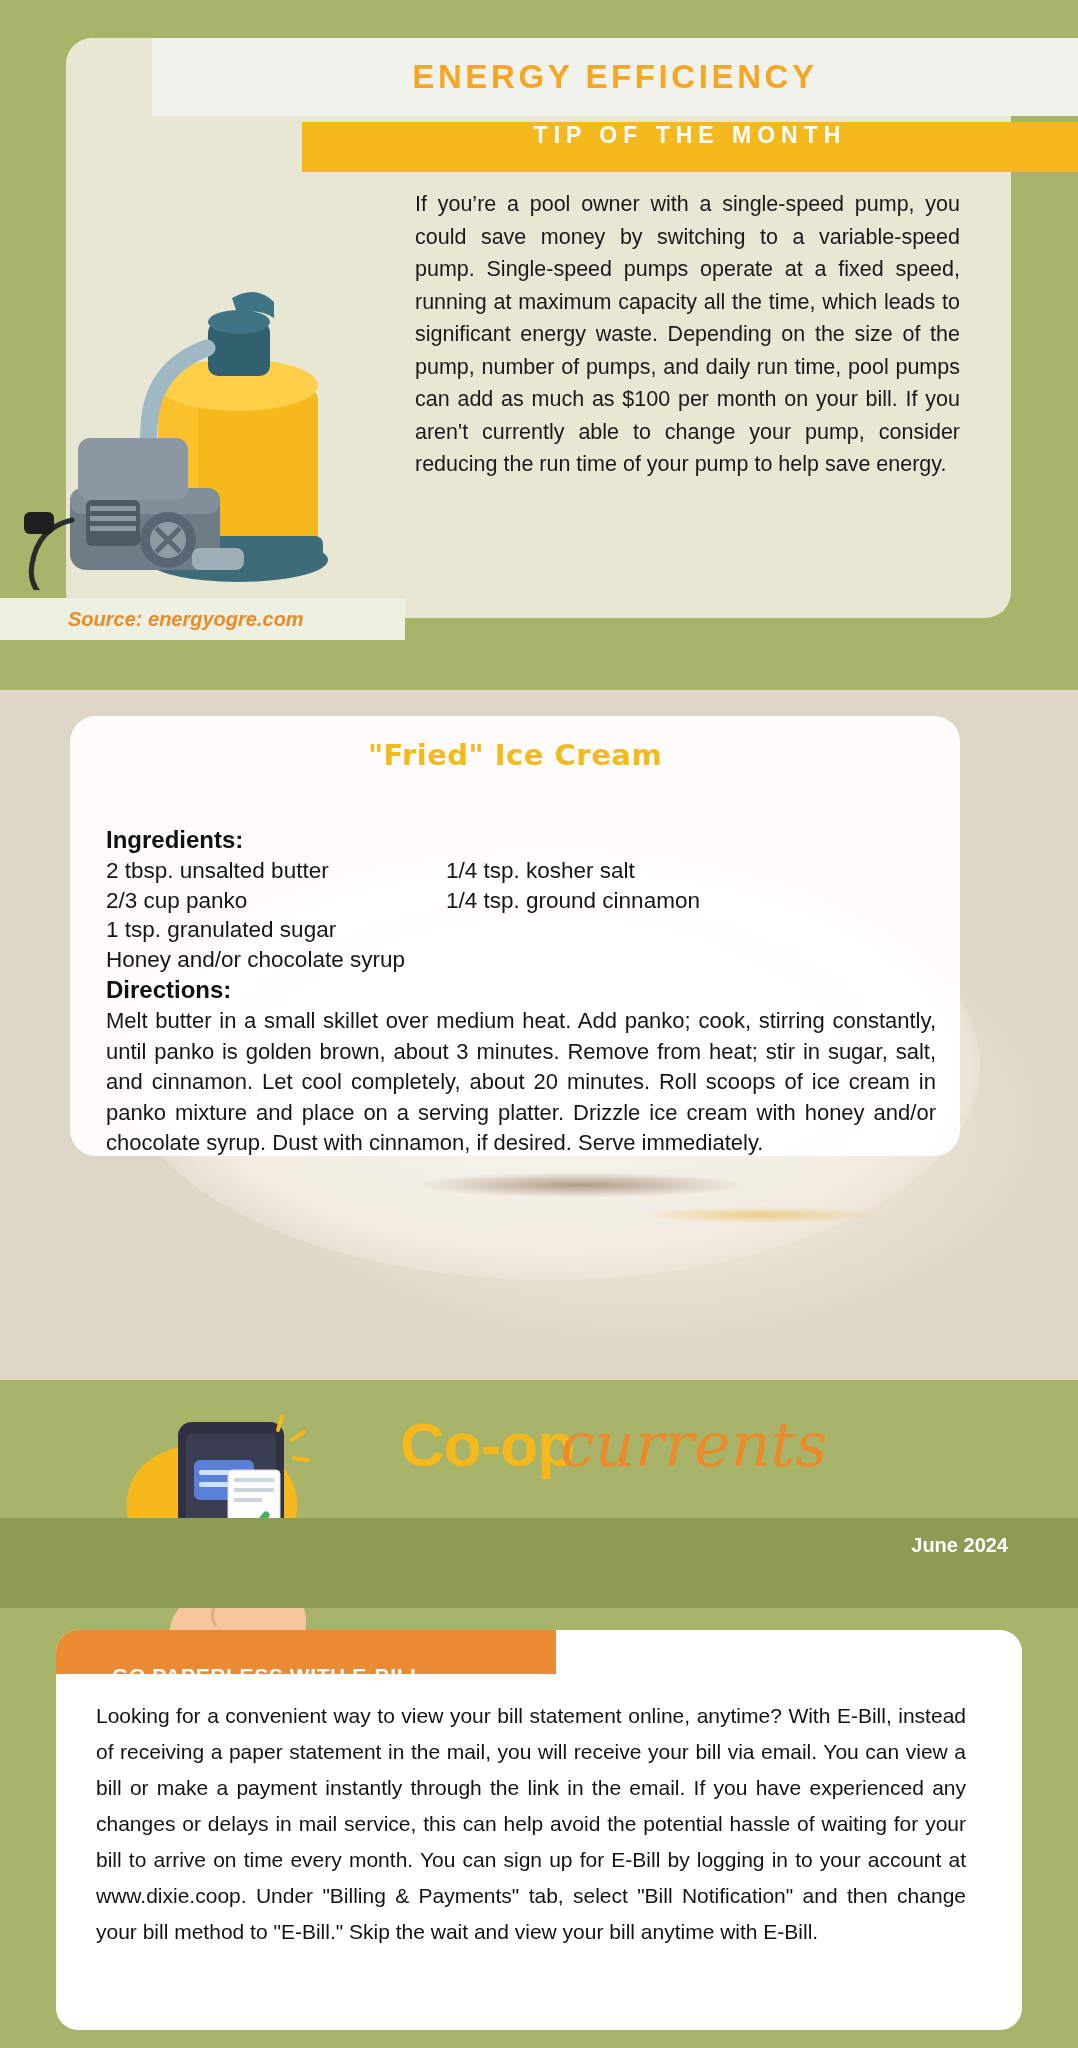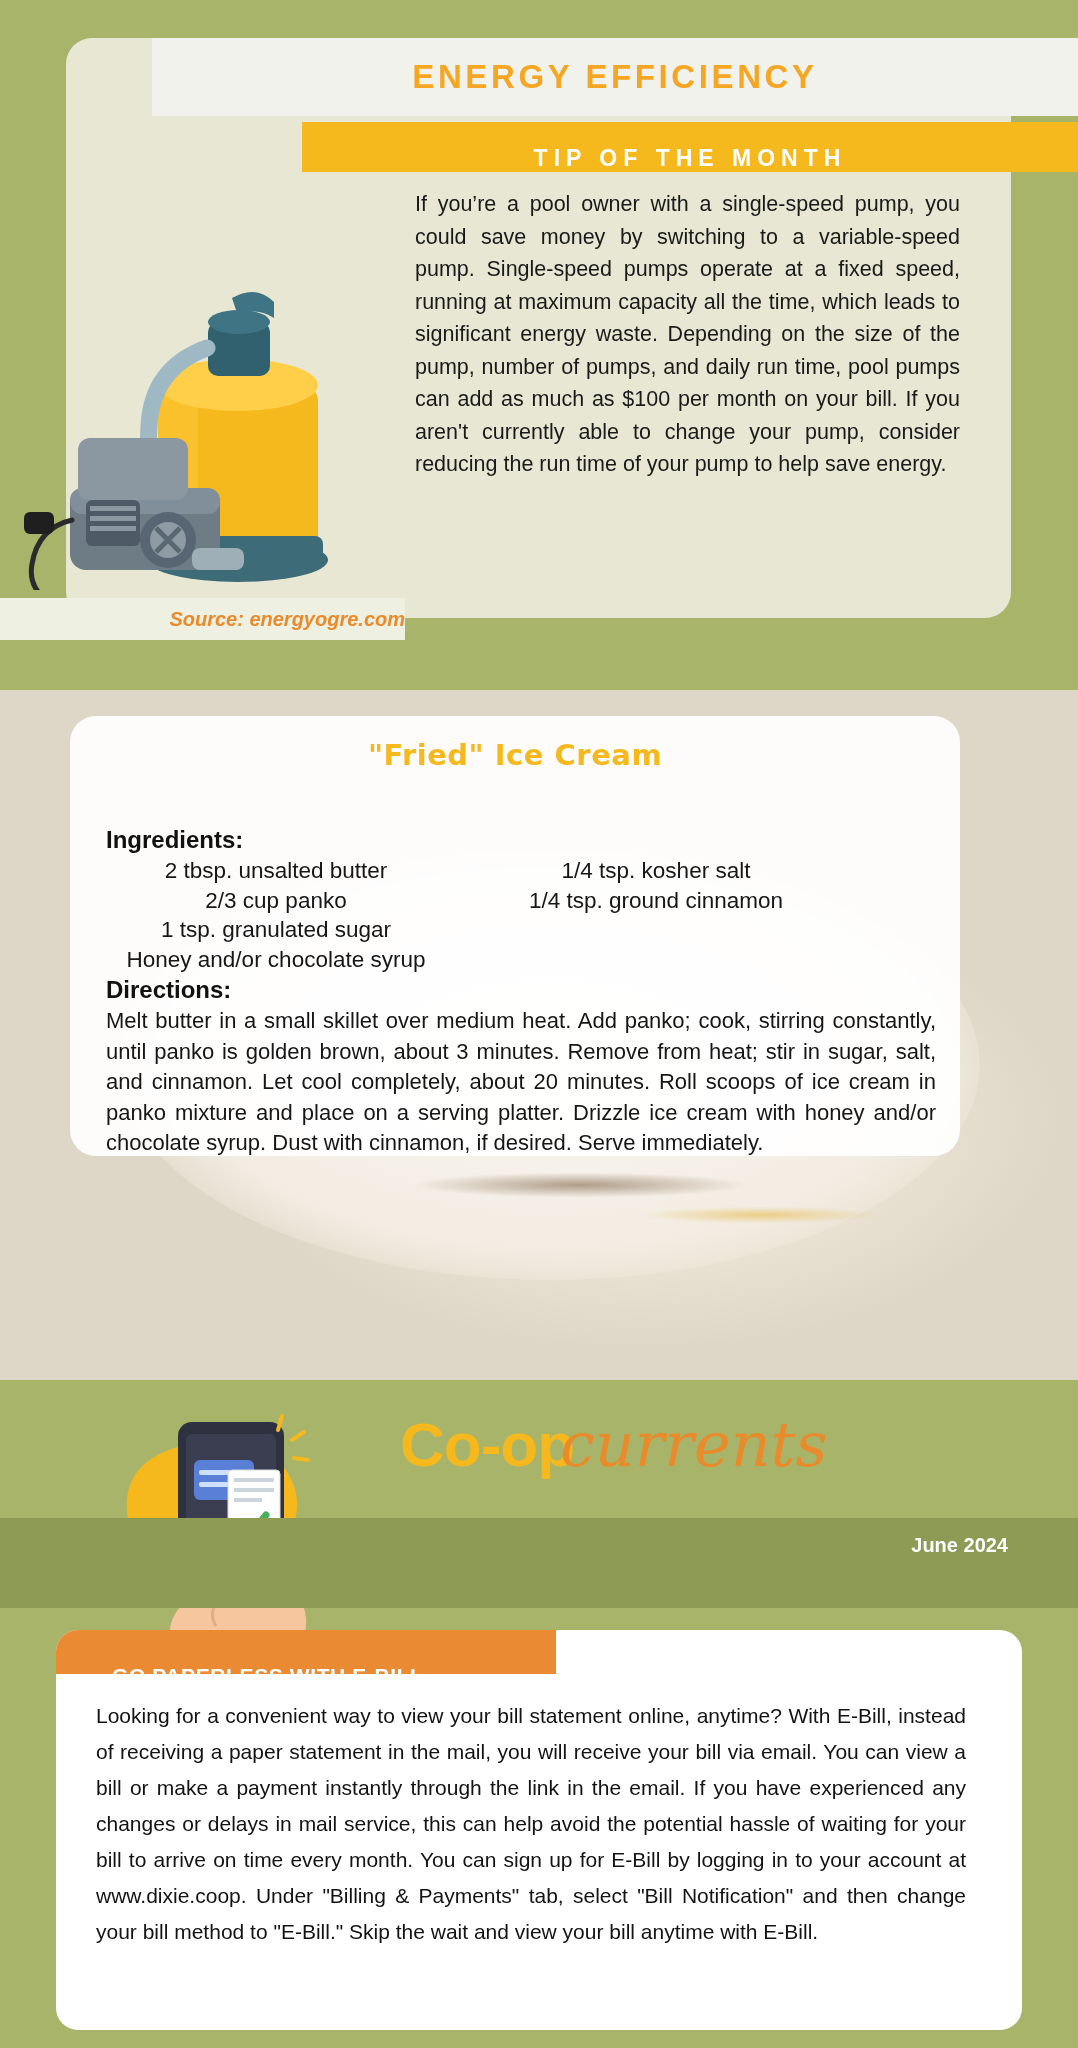--- a/index.html
+++ b/index.html
@@ -54,21 +54,21 @@
     text-align: center;
   }
   .energy-sub-bar {
     position: absolute;
     left: 302px;
     top: 122px;
     width: 776px;
     height: 50px;
     background: #f5b81d;
     display: flex;
-    align-items: flex-end;
+    align-items: flex-start;
     justify-content: center;
   }
   .energy-sub {
     color: #ffffff;
     font-size: 23px;
     font-weight: bold;
     letter-spacing: 6px;
   }
   .energy-body {
     position: absolute;
@@ -82,21 +82,20 @@
   }
   .source-bar {
     position: absolute;
     left: 0px;
     top: 598px;
     width: 405px;
     height: 42px;
     background: #eef0e2;
     display: flex;
     align-items: center;
-    justify-content: flex-end;
   }
   .source-text {
     color: #e98b2b;
     font-size: 20px;
     font-style: italic;
     font-weight: bold;
     padding-left: 68px;
   }
 
   
@@ -160,21 +159,20 @@
     left: 36px;
     top: 98px;
     width: 820px;
   }
   .ing-cols {
     display: flex;
     gap: 0px;
     font-size: 22.5px;
     line-height: 29.5px;
     color: #161616;
-    text-align: center;
   }
   .ing-col-a { width: 340px; }
   .ing-col-b { width: 420px; }
   .directions-wrap {
     position: absolute;
     left: 36px;
     top: 248px;
     width: 830px;
   }
   .dir-text {

